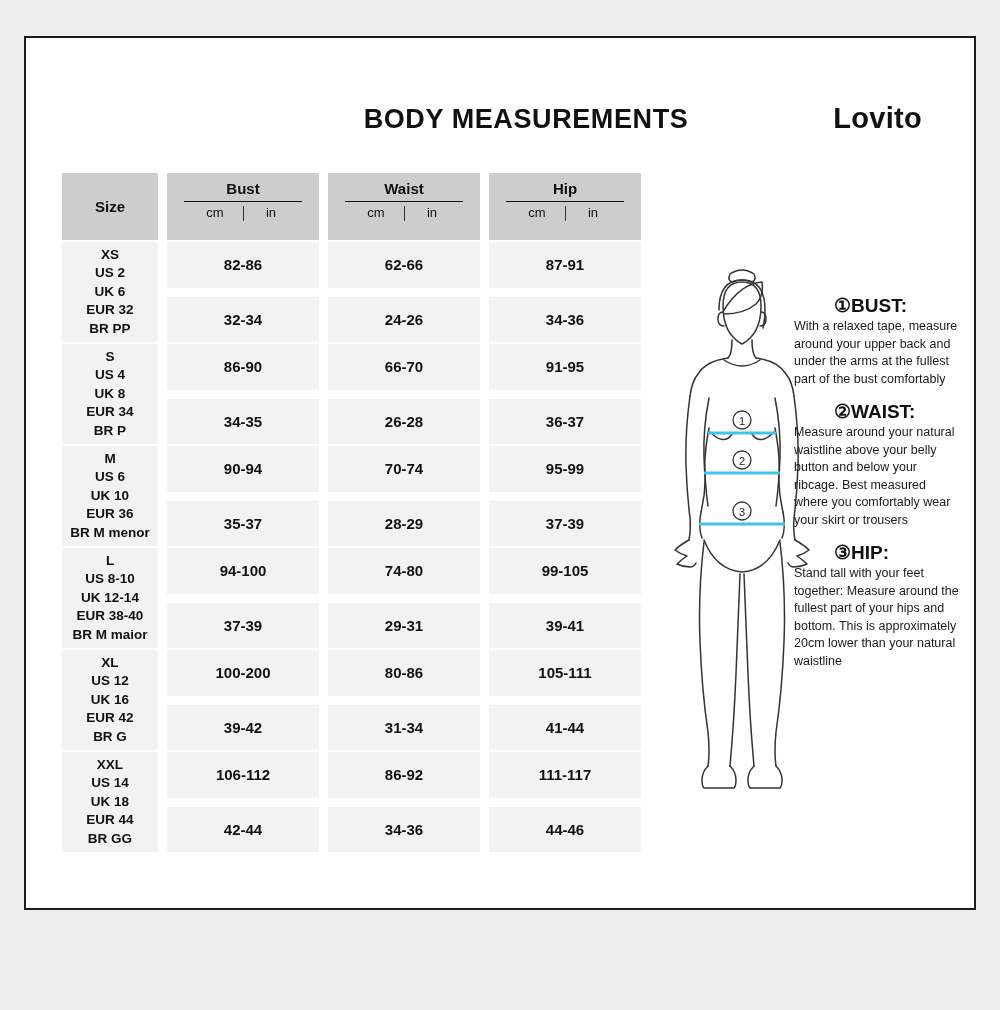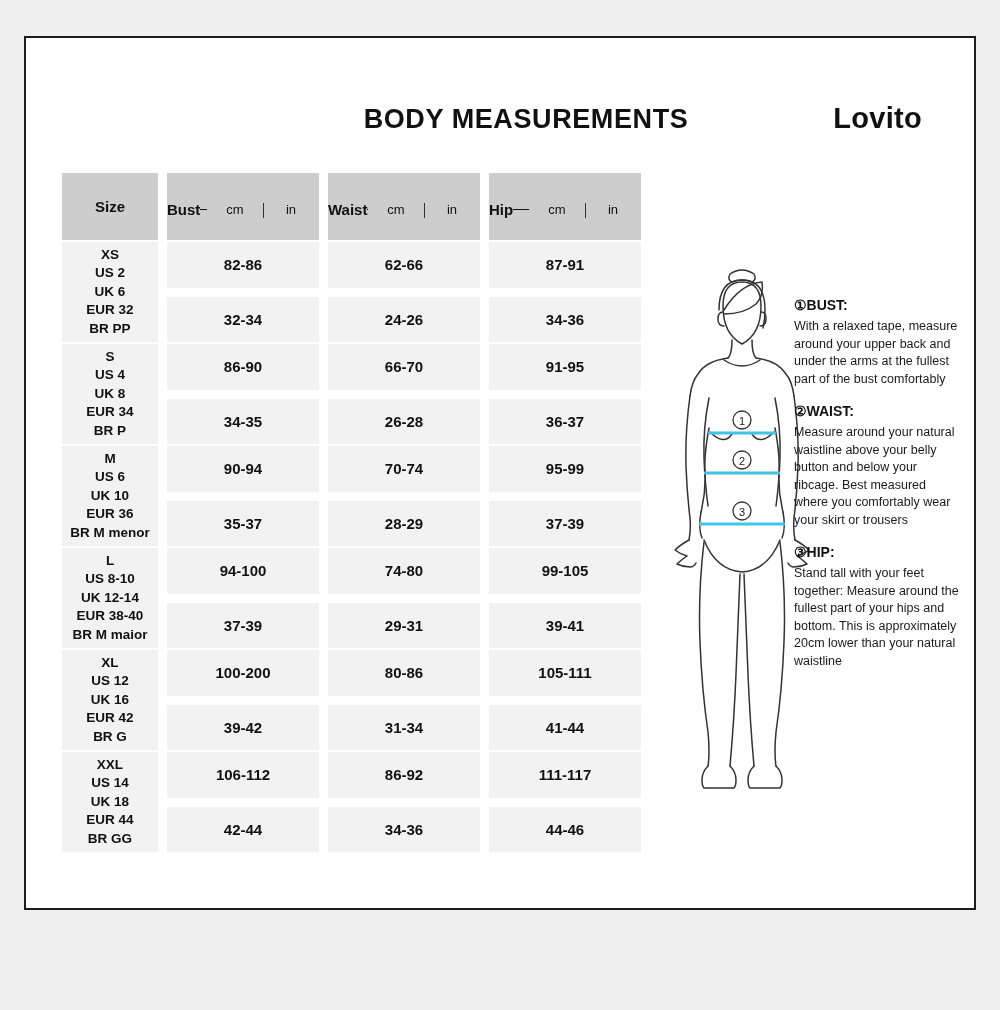--- a/index.html
+++ b/index.html
@@ -67,21 +67,21 @@
     justify-content: center;
     font-size: 15px;
     font-weight: bold;
     color: #111111;
   }
 
   .th-group {
     width: 152px;
     background: #cdcdcd;
     display: flex;
-    flex-direction: row;
+    flex-direction: column;
     align-items: center;
     padding-top: 6px;
   }
 
   .th-group-name {
     font-size: 15px;
     font-weight: bold;
     color: #111111;
     line-height: 20px;
   }
@@ -169,25 +169,26 @@
     position: absolute;
     left: 768px;
     top: 258px;
     width: 165px;
     color: #1a1a1a;
   }
 
   .instr-block { margin-bottom: 14px; }
 
   .instr-title {
-    font-size: 14px;
+    font-size: 19px;
     font-weight: bold;
     line-height: 19px;
     margin-bottom: 3px;
     color: #111111;
+    margin-left: 40px;
   }
 
   .instr-body {
     font-size: 12.5px;
     line-height: 17.5px;
     color: #1a1a1a;
   }
 </style>
 </head>
 <body>

